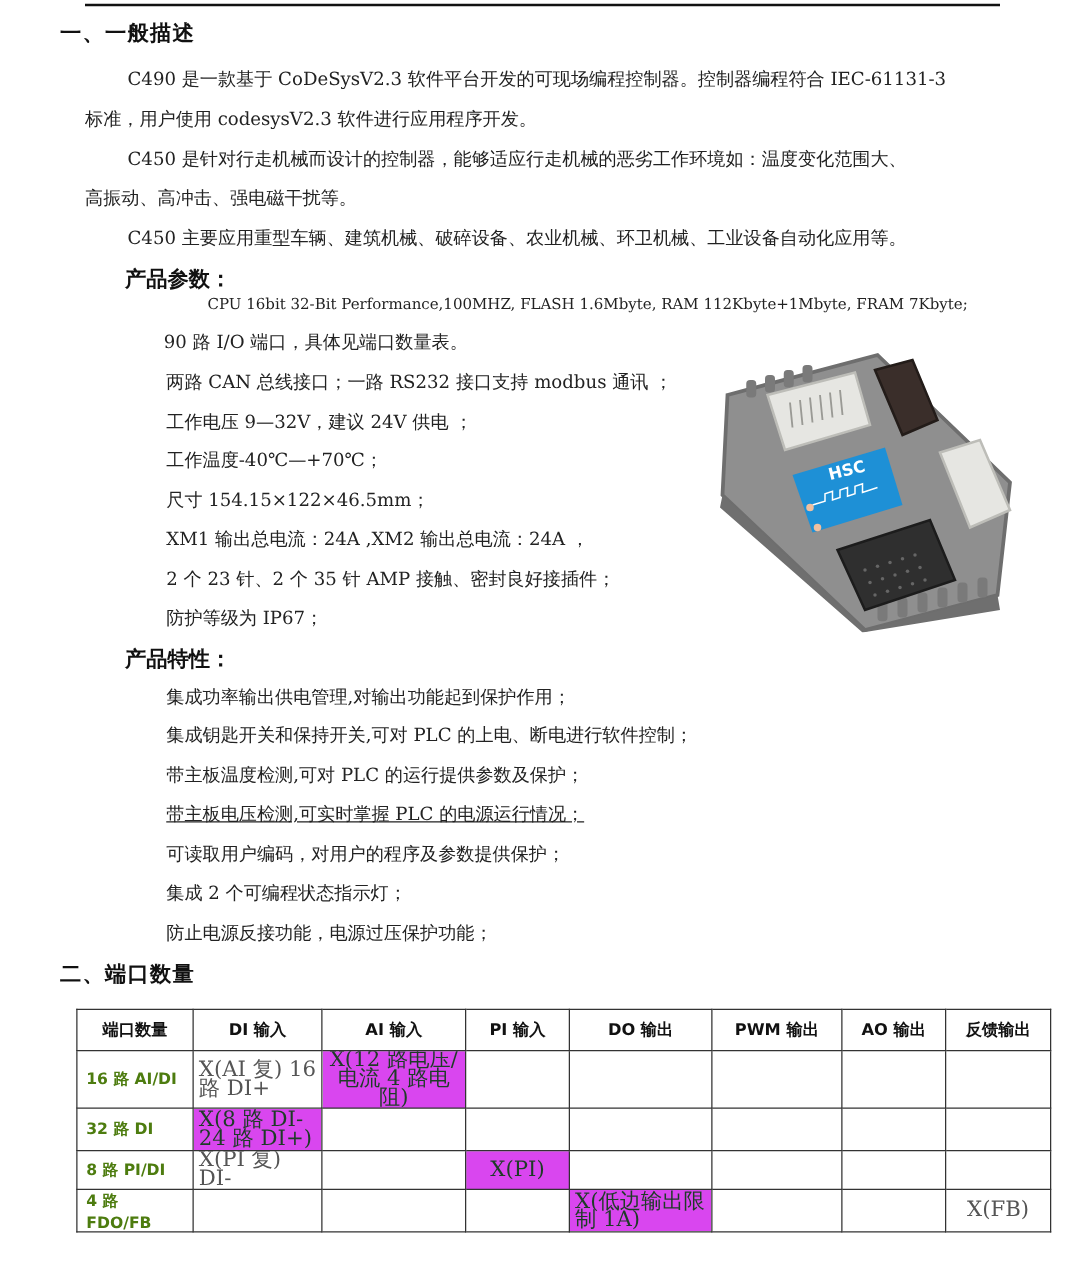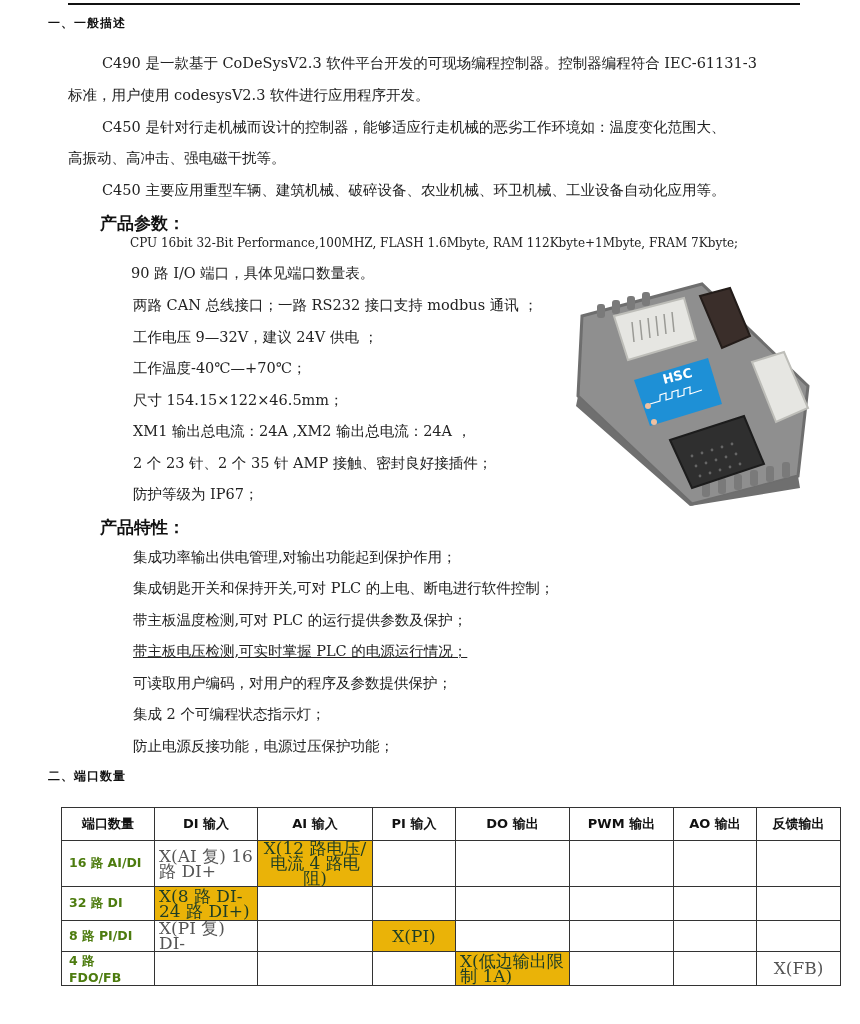--- a/index.html
+++ b/index.html
@@ -6,30 +6,30 @@
   body {
     width: 860px; height: 1024px; overflow: hidden; position: relative;
     font-family: "DejaVu Serif", "Liberation Serif", serif;
     color: #1a1a1a;
   }
   .top-rule {
     position: absolute; left: 68px; top: 3px; width: 732px; height: 2px; background: #111;
   }
   .h1 {
     position: absolute; left: 48px; font-family: "DejaVu Sans", "Liberation Sans", sans-serif;
-    font-weight: bold; font-size: 12px; letter-spacing: 1px; color: #111;
+    font-weight: bold; font-size: 17px; letter-spacing: 1px; color: #111;
   }
   .p {
     position: absolute; font-size: 14.5px; white-space: nowrap; color: #222;
   }
   .h2 {
     position: absolute; left: 100px; font-family: "DejaVu Sans", "Liberation Sans", sans-serif;
     font-weight: bold; font-size: 17px; color: #111;
   }
-  .cpu { font-size: 12px; }
+  .cpu { font-size: 12px; margin-left: 36px; }
 
   
   .device {
     position: absolute; left: 572px; top: 276px; width: 244px; height: 230px;
   }
 
   
   table.ports {
     position: absolute; left: 61px; top: 807px;
     border-collapse: collapse; table-layout: fixed;
@@ -42,21 +42,21 @@
     font-family: "DejaVu Sans", "Liberation Sans", sans-serif; font-weight: bold; font-size: 13px;
     text-align: center; height: 32px; color: #111;
   }
   table.ports td.rowhead {
     font-family: "DejaVu Sans", "Liberation Sans", sans-serif; font-weight: bold; font-size: 12.5px;
     color: #4d7c0f; text-align: left; padding-left: 7px;
   }
   table.ports td.cell {
     font-size: 17px; line-height: 15px; color: #555;
   }
-  table.ports td.green { background: #eab308; color: #1d3d26; }
+  table.ports td.green { background: #d946ef; color: #1d3d26; }
   table.ports td.center { text-align: center; }
 </style>
 </head>
 <body>
 
 <div class="top-rule"></div>
 
 <div class="h1" style="top:15px;">一、一般描述</div>
 
 <div class="p" style="left:102px; top:54px;">C490 是一款基于 CoDeSysV2.3 软件平台开发的可现场编程控制器。控制器编程符合 IEC-61131-3</div>

